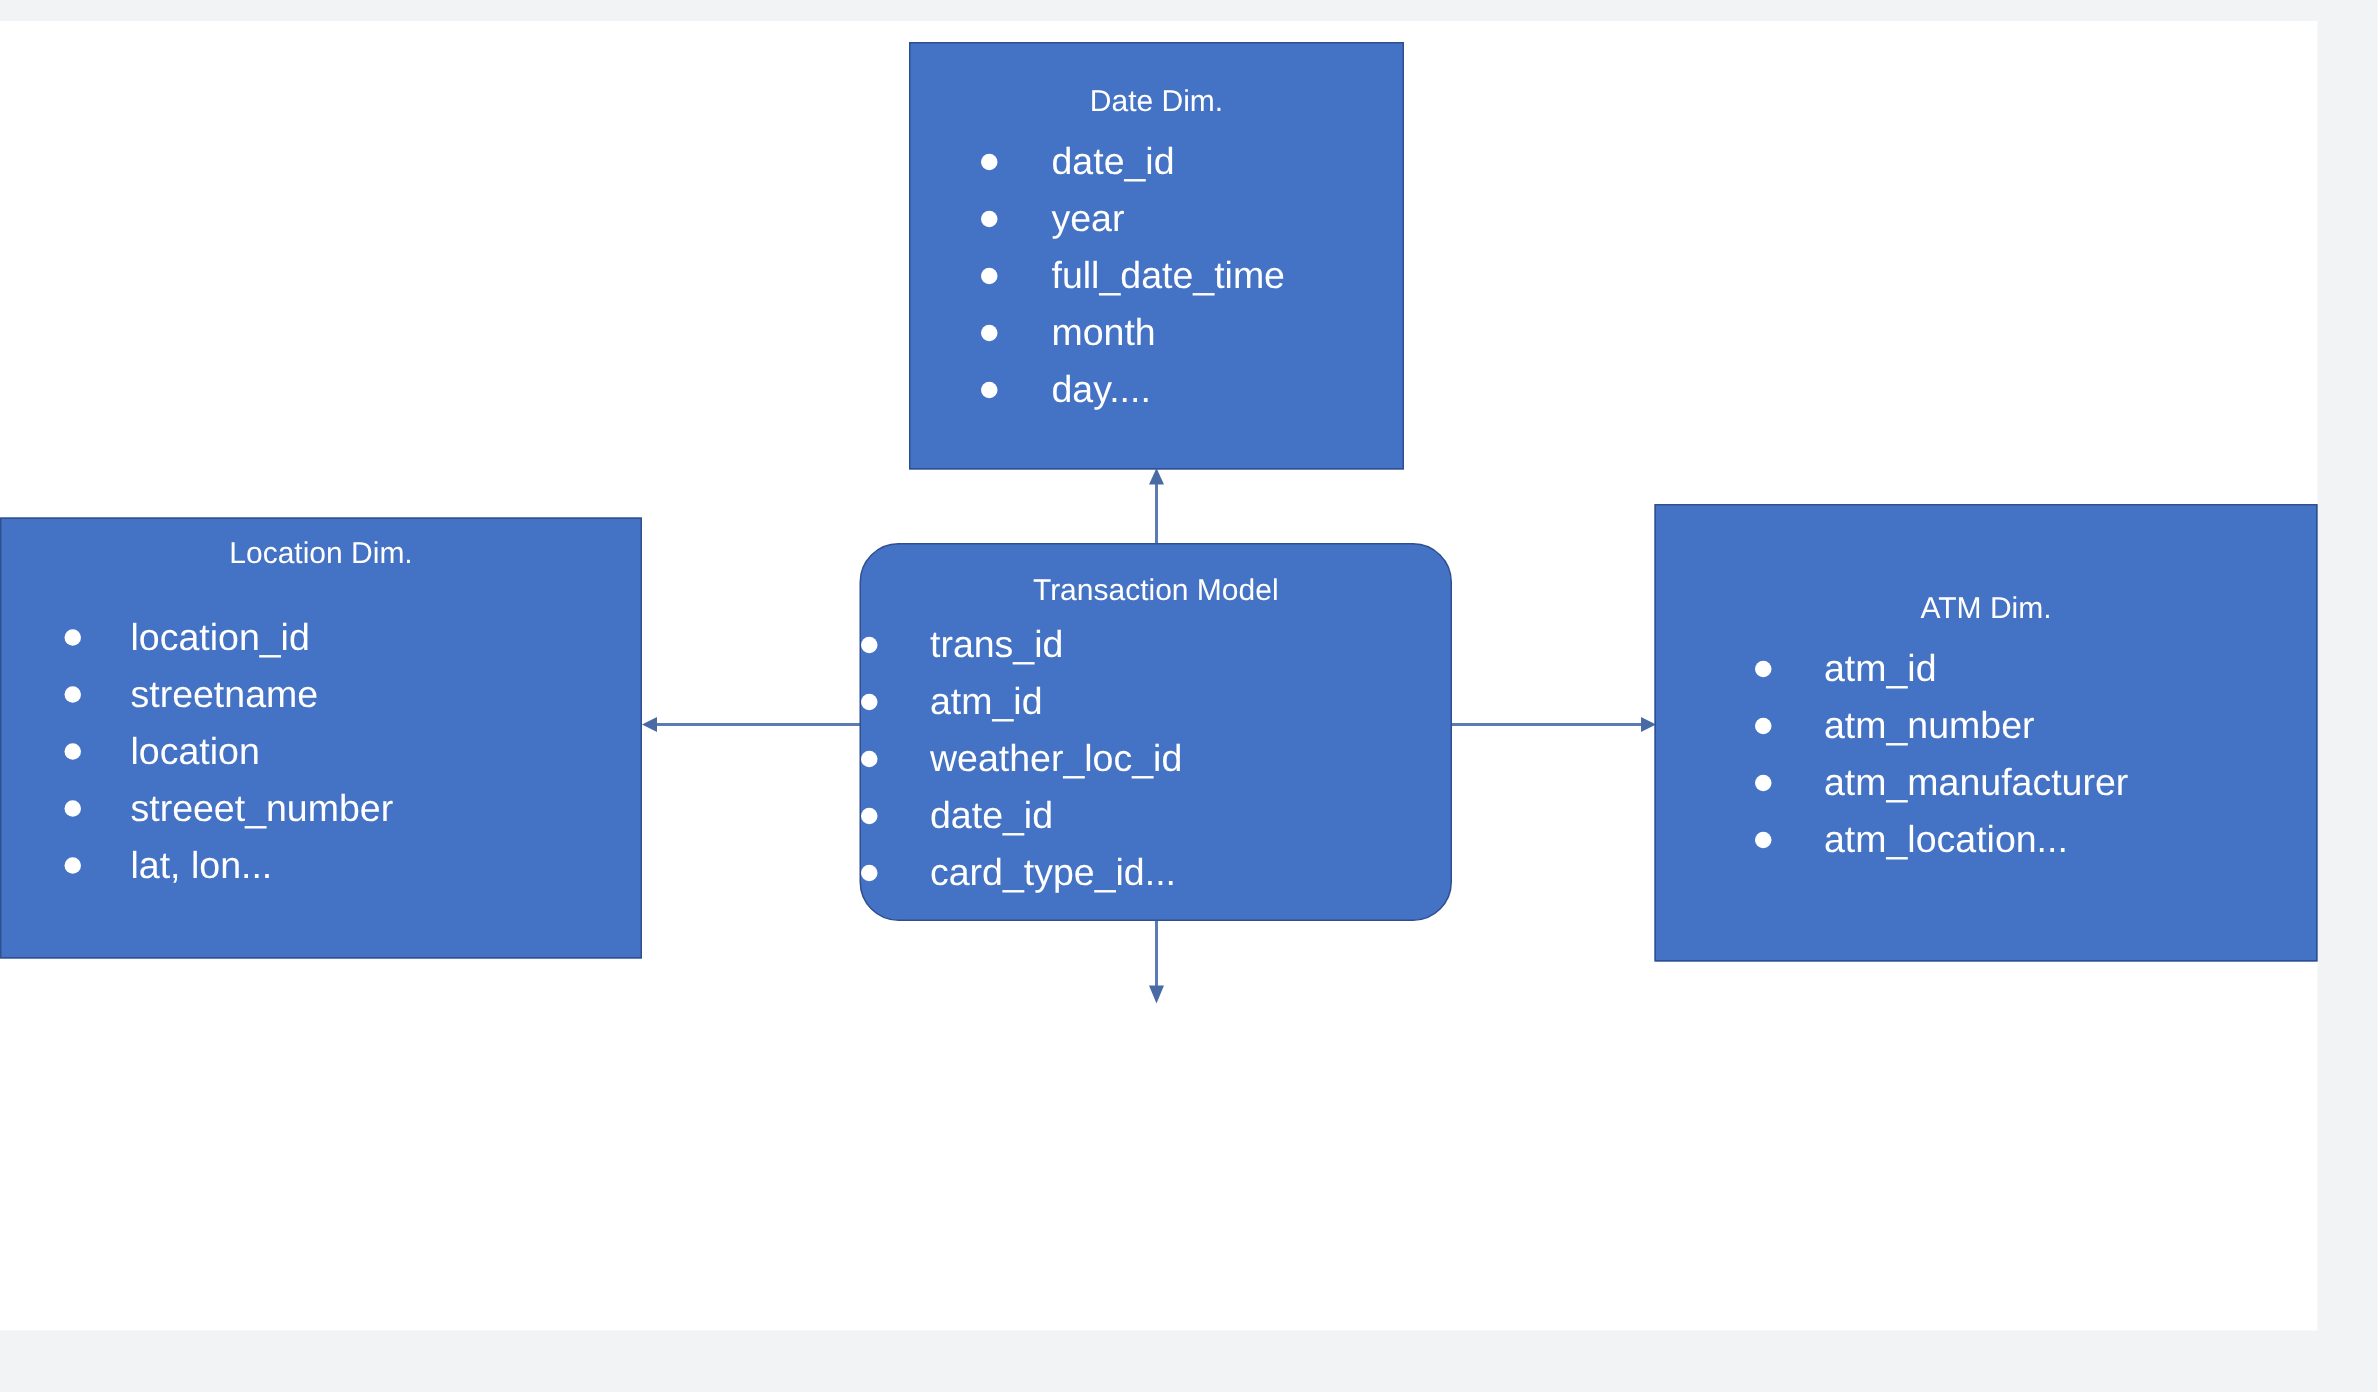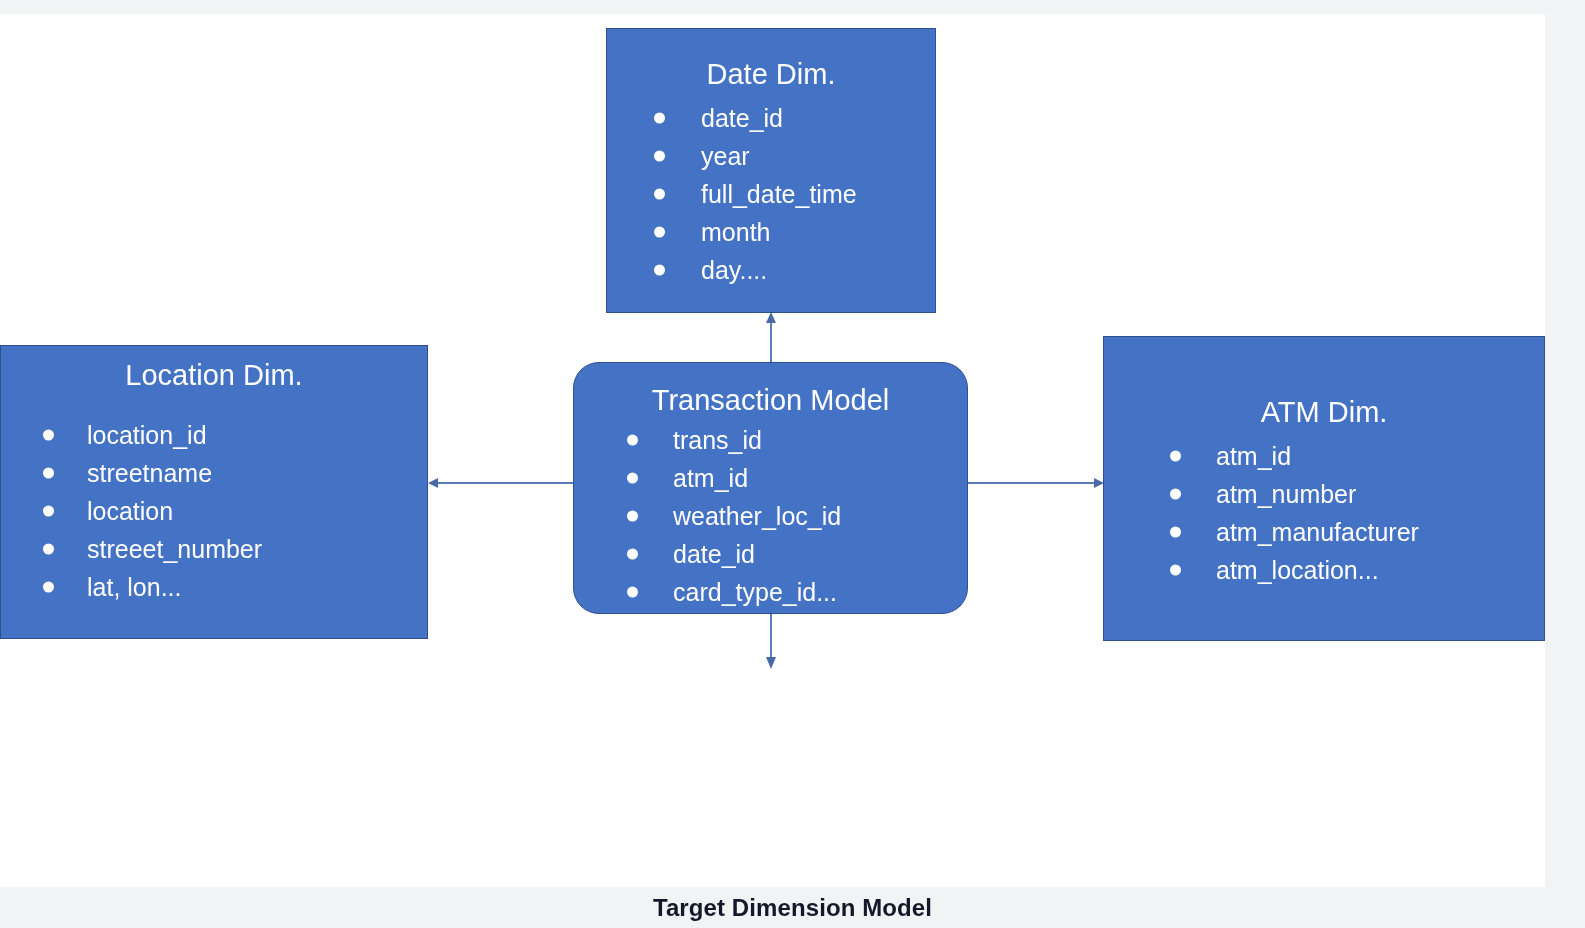--- a/index.html
+++ b/index.html
@@ -39,21 +39,21 @@
     box-sizing: border-box;
     color: #ffffff;
     padding: 0;
   }
   .entity.rounded {
     border-radius: 26px;
   }
 
   .ent-title {
     text-align: center;
-    font-size: 29px;
+    font-size: 20px;
     line-height: 1.18;
     font-weight: 400;
     color: #ffffff;
     white-space: nowrap;
   }
 
   .ent-fields {
     list-style: none;
     margin: 0;
     padding: 0;
@@ -102,21 +102,21 @@
   #box-location .ent-fields li .fname { margin-left: 44px; }
 
   
   #box-fact {
     left: 573px;
     top: 348px;
     width: 395px;
     height: 252px;
   }
   #box-fact .ent-title { margin-top: 20px; }
-  #box-fact .ent-fields { margin-top: 4px; padding-left: 53px; }
+  #box-fact .ent-fields { margin-top: 4px; }
   #box-fact .ent-fields li .fname { margin-left: 46px; }
 
   
   #box-atm {
     left: 1103px;
     top: 322px;
     width: 442px;
     height: 305px;
   }
   #box-atm .ent-title { margin-top: 58px; }
@@ -285,17 +285,14 @@
         <li>
           <span class="bullet"></span>
           <span class="fname">atm_location...</span>
         </li>
       </ul>
     </div>
 
 
   </div>
 
-  <div id="caption">
-    <span class="caption-text">Target Dimension Model</span>
-  </div>
 
 </div>
 
 </body></html>

